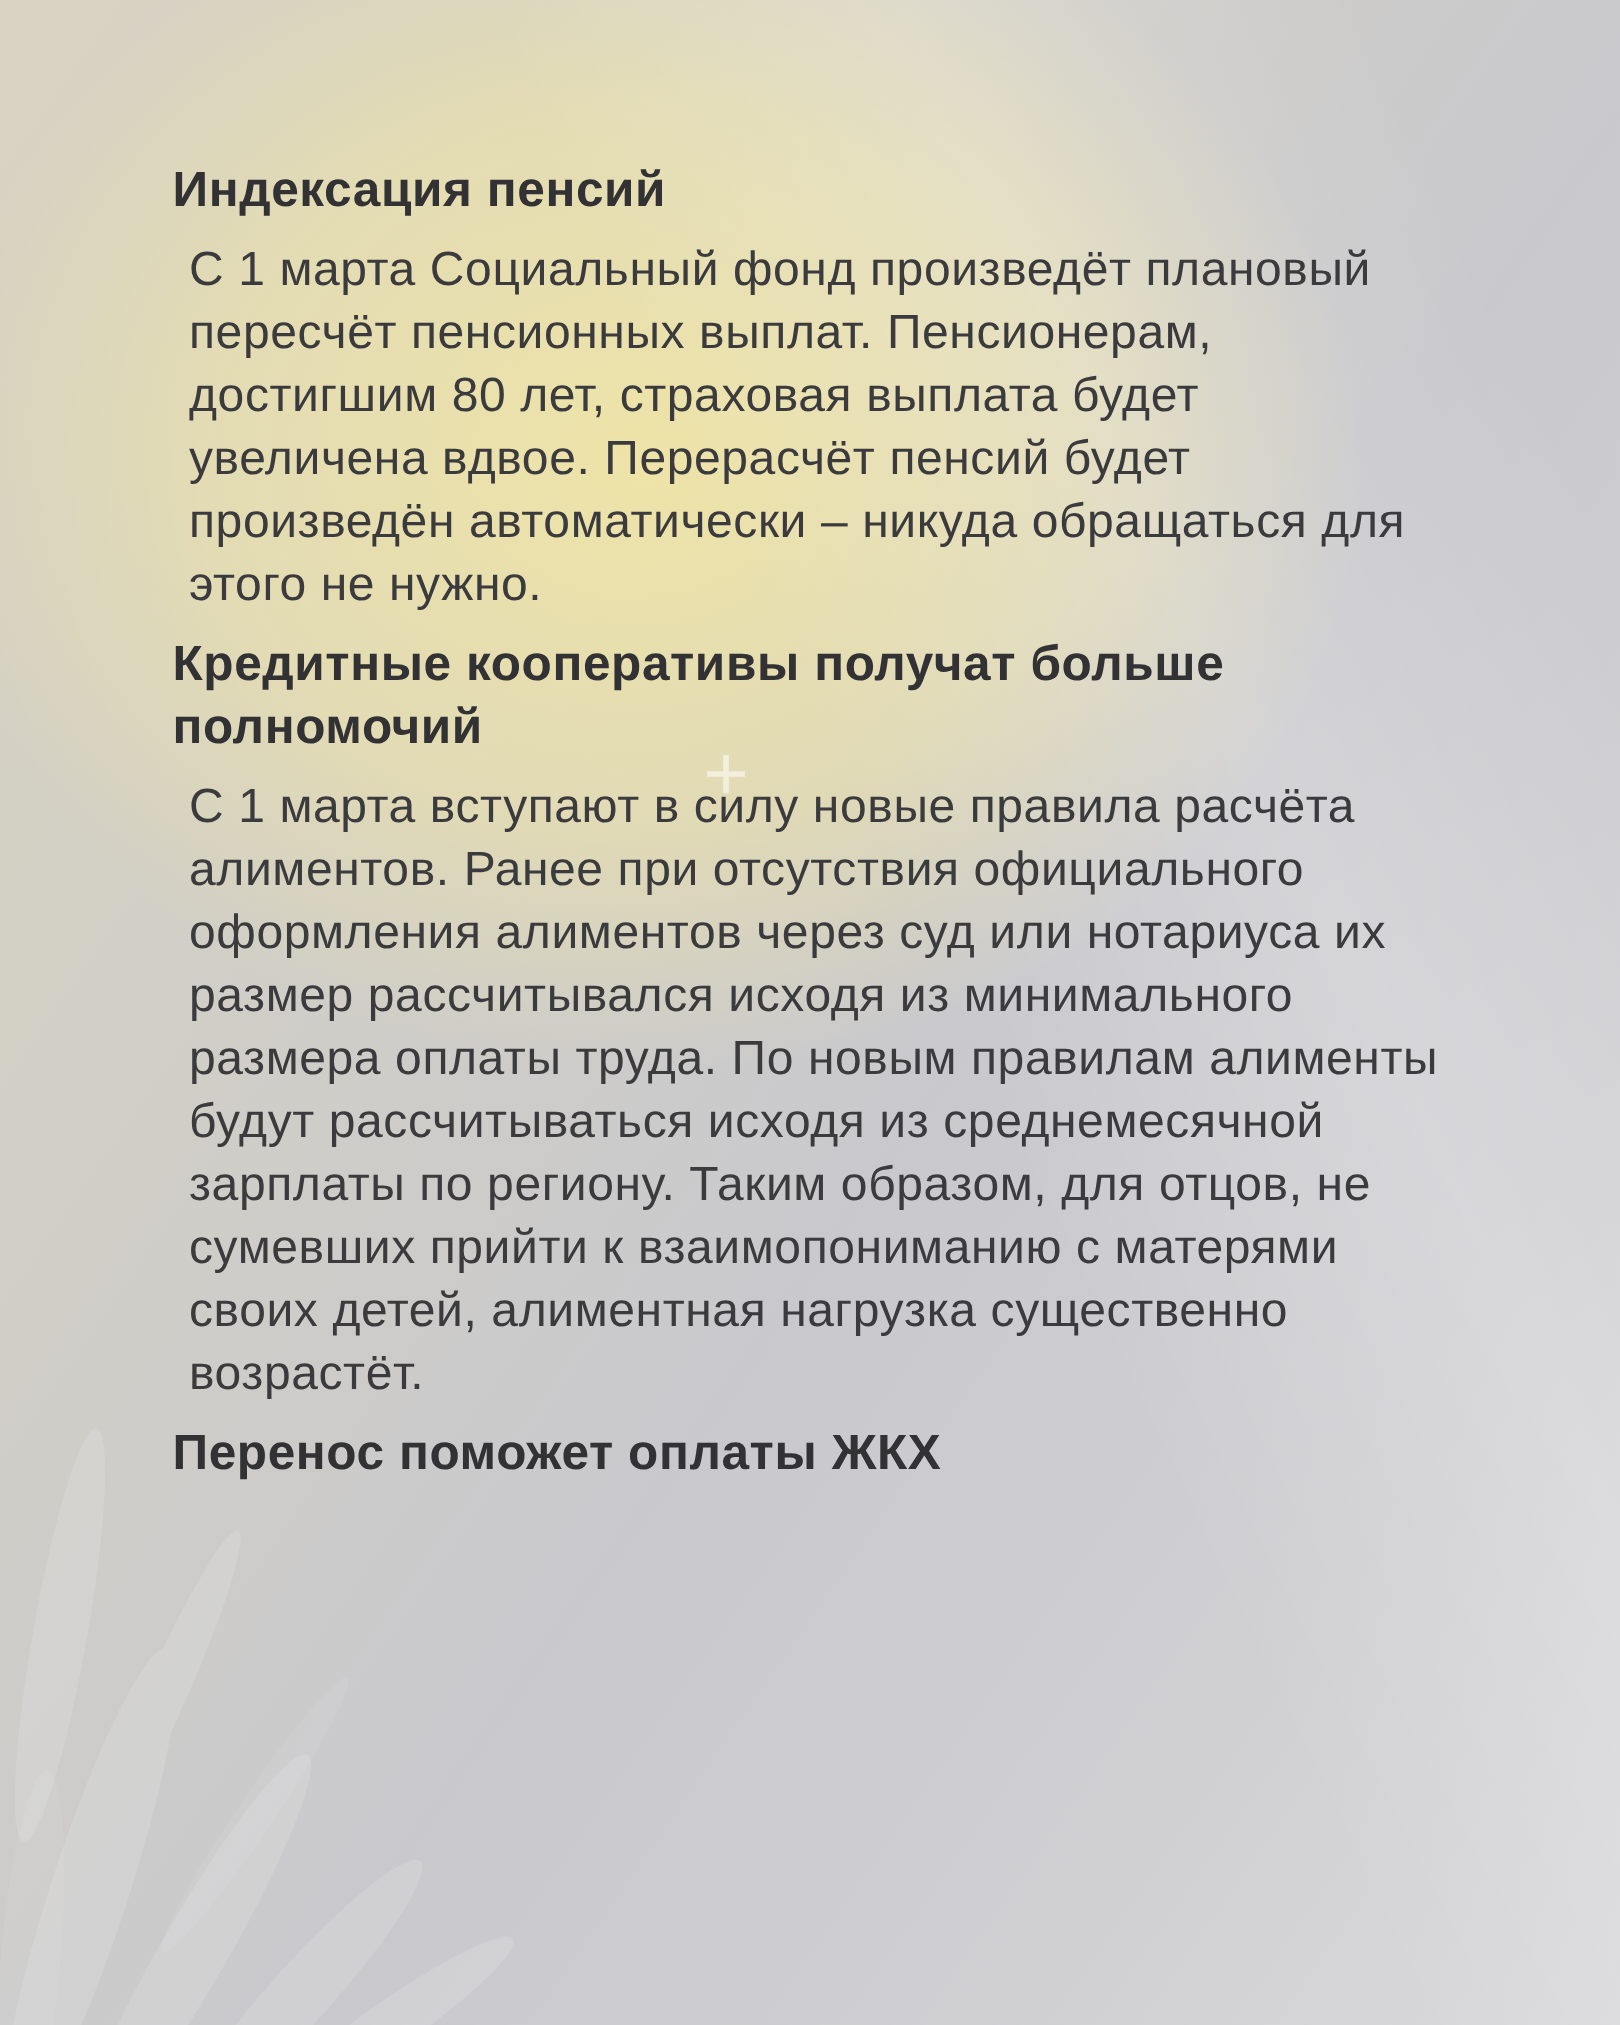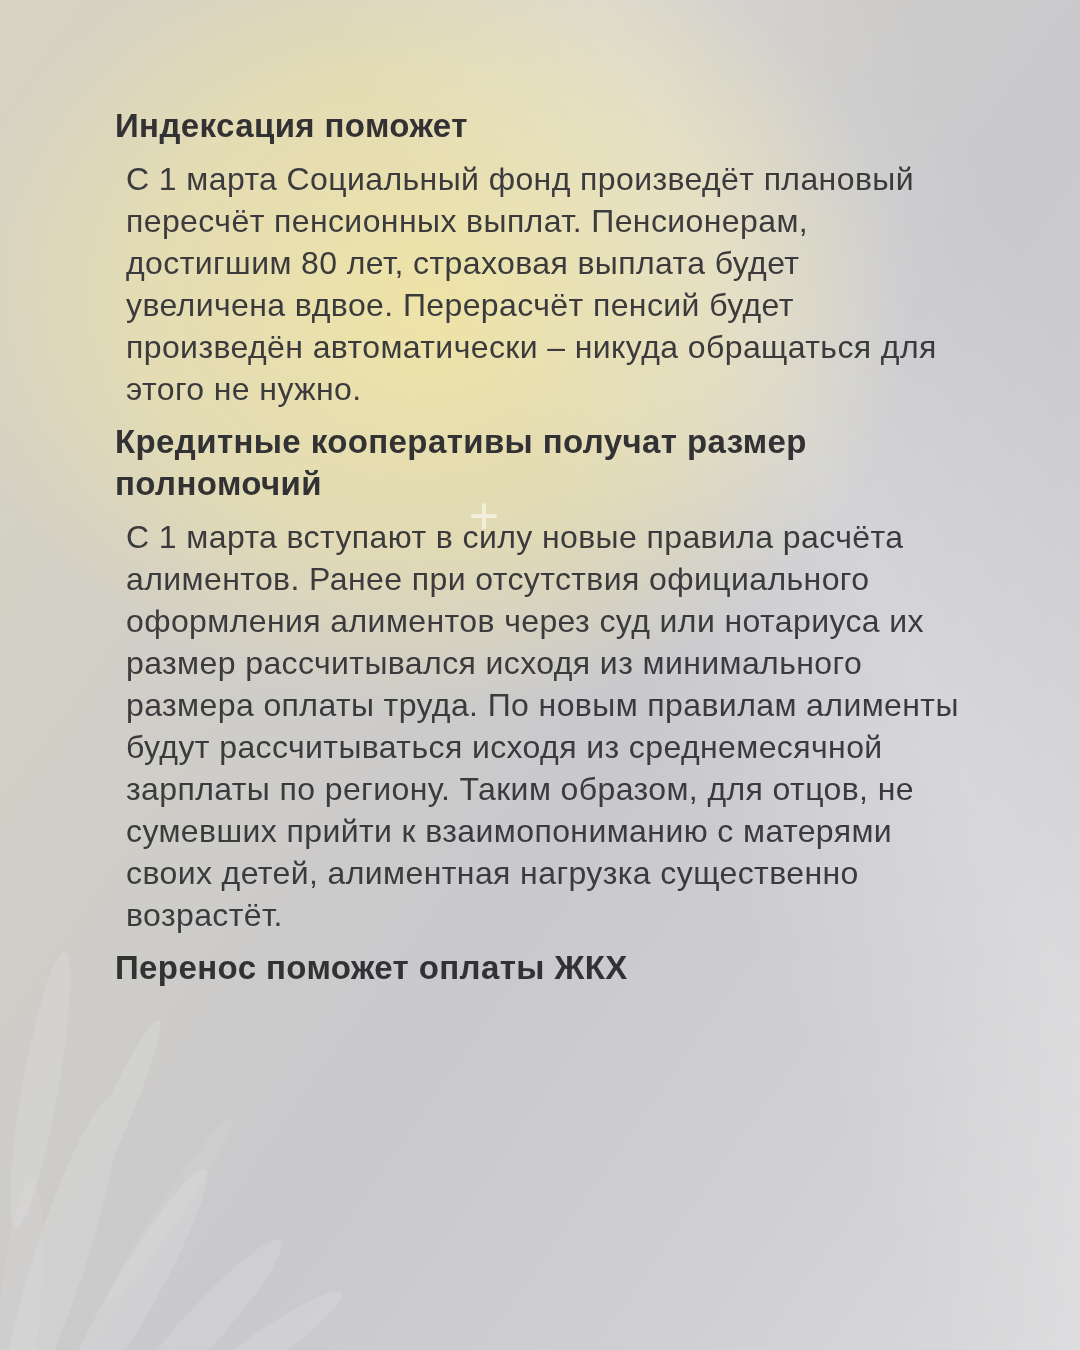--- a/index.html
+++ b/index.html
@@ -107,30 +107,30 @@
     <g fill="#ffffff" opacity="0.12">
       <ellipse cx="170" cy="380" rx="12" ry="110" transform="rotate(34 170 380)"></ellipse>
       <ellipse cx="20" cy="480" rx="20" ry="130" transform="rotate(5 20 480)"></ellipse>
     </g>
   </svg>
 
   <div class="plus-watermark">+</div>
 
   <div class="content">
 
-    <h2>Индексация поможет</h2>
+    <h2>Индексация пенсий</h2>
 
     <p class="gap-after-h1">С 1 марта Социальный фонд произведёт плановый
 пересчёт пенсионных выплат. Пенсионерам,
 достигшим 80 лет, страховая выплата будет
 увеличена вдвое. Перерасчёт пенсий будет
 произведён автоматически – никуда обращаться для
 этого не нужно.</p>
 
-    <h2 class="section-gap">Кредитные кооперативы получат размер
+    <h2 class="section-gap">Кредитные кооперативы получат больше
 полномочий</h2>
 
     <p>С 1 марта вступают в силу новые правила расчёта
 алиментов. Ранее при отсутствия официального
 оформления алиментов через суд или нотариуса их
 размер рассчитывался исходя из минимального
 размера оплаты труда. По новым правилам алименты
 будут рассчитываться исходя из среднемесячной
 зарплаты по региону. Таким образом, для отцов, не
 сумевших прийти к взаимопониманию с матерями

